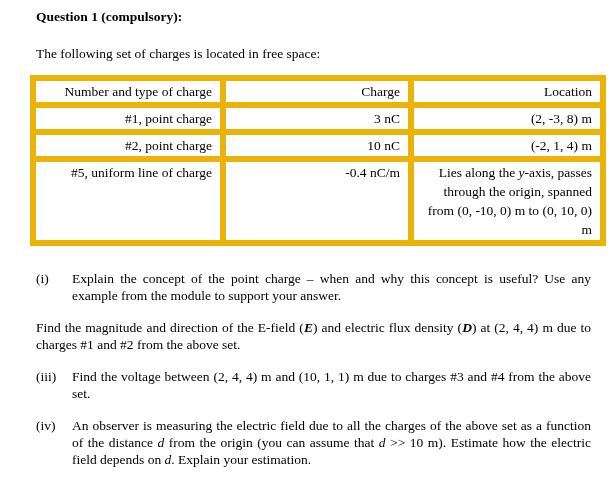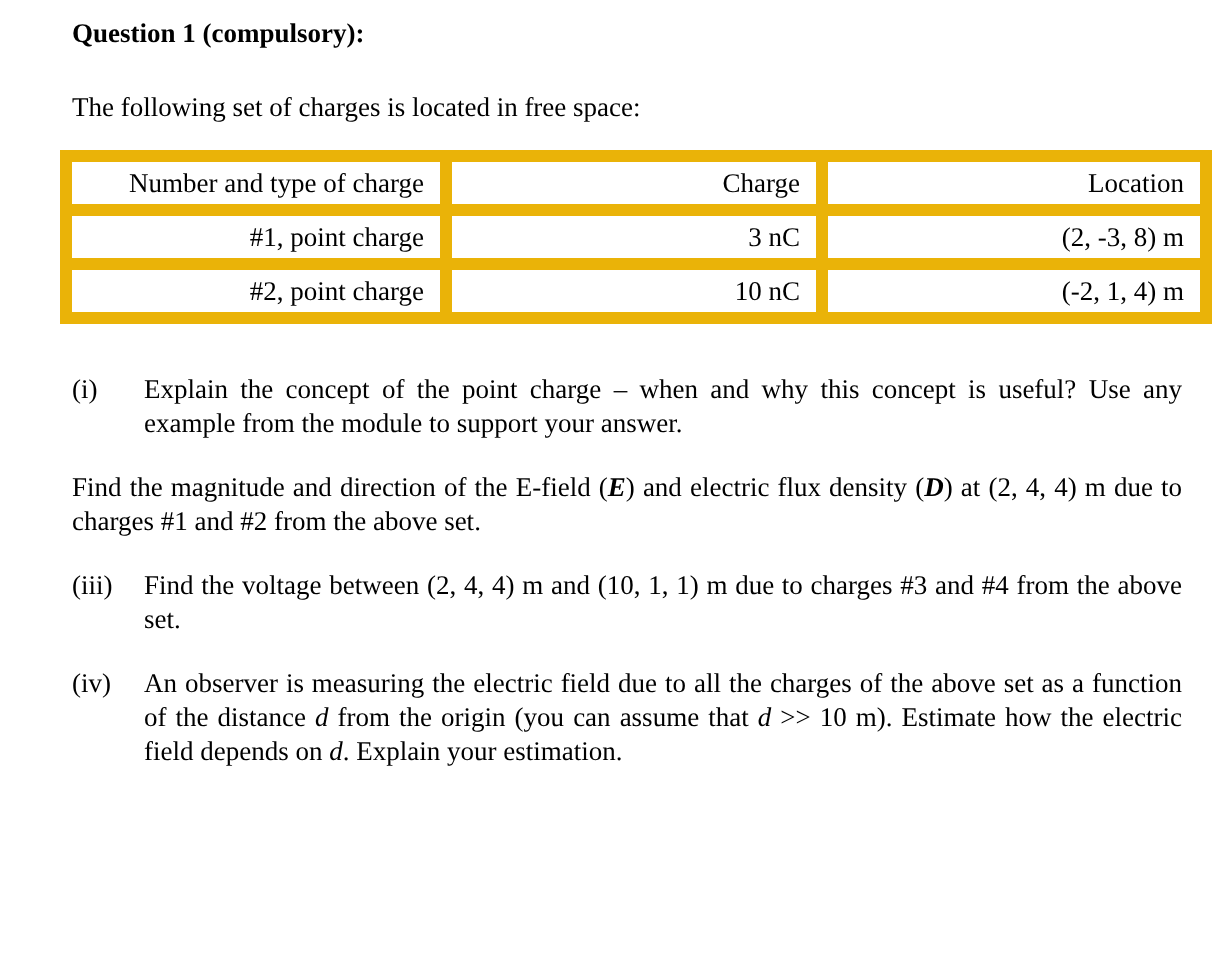--- a/index.html
+++ b/index.html
@@ -65,20 +65,25 @@
       <tr>
         <td>#1, point charge</td>
         <td>3 nC</td>
         <td>(2, -3, 8) m</td>
       </tr>
       <tr>
         <td>#2, point charge</td>
         <td>10 nC</td>
         <td>(-2, 1, 4) m</td>
       </tr>
+      <tr>
+        <td>#5, uniform line of charge</td>
+        <td>-0.4 nC/m</td>
+        <td>Lies along the <i>y</i>-axis, passes through the origin, spanned from (0, -10, 0) m to (0, 10, 0) m</td>
+      </tr>
     </tbody>
   </table>
 
   <div class="questions">
 
     <div class="q">
       <div class="q-label">(i)</div>
       <div class="q-text">Explain the concept of the point charge – when and why this concept is useful? Use any example from the module to support your answer.</div>
     </div>
 

